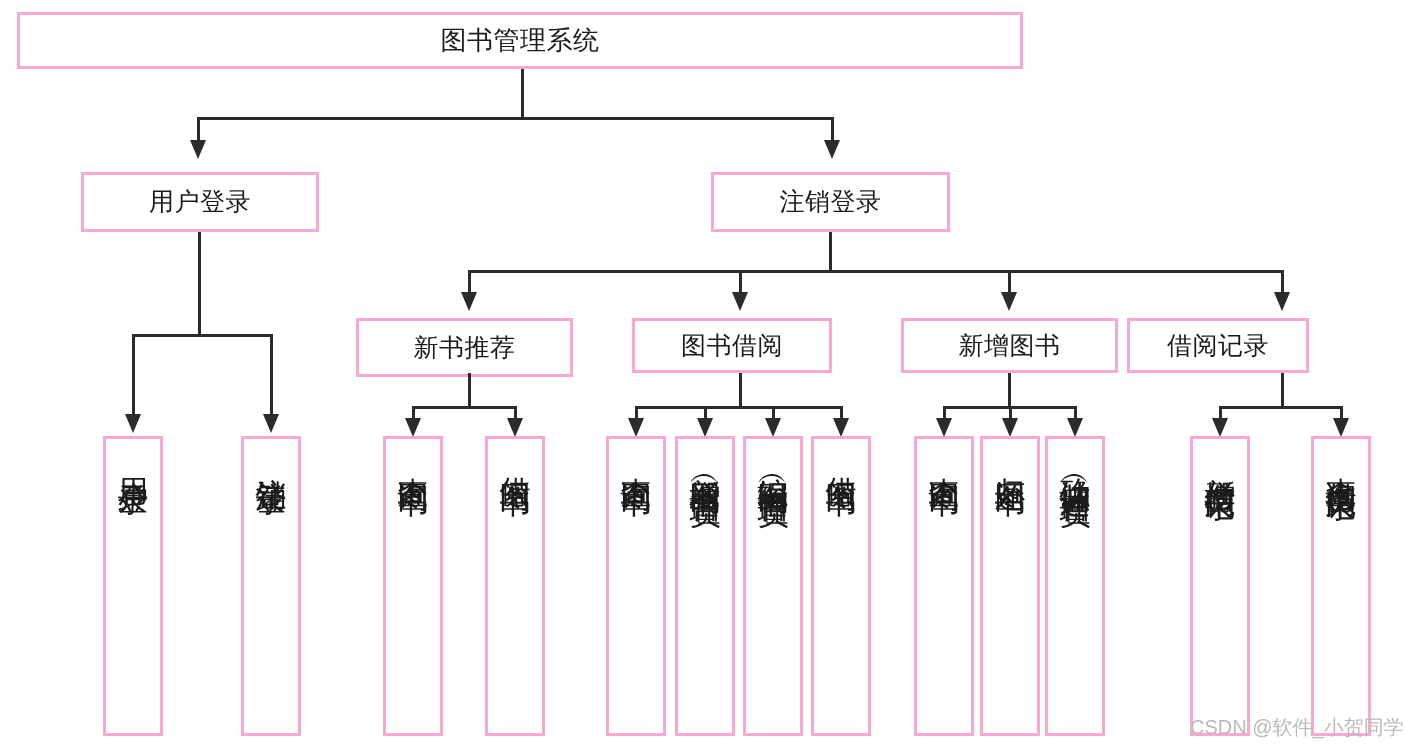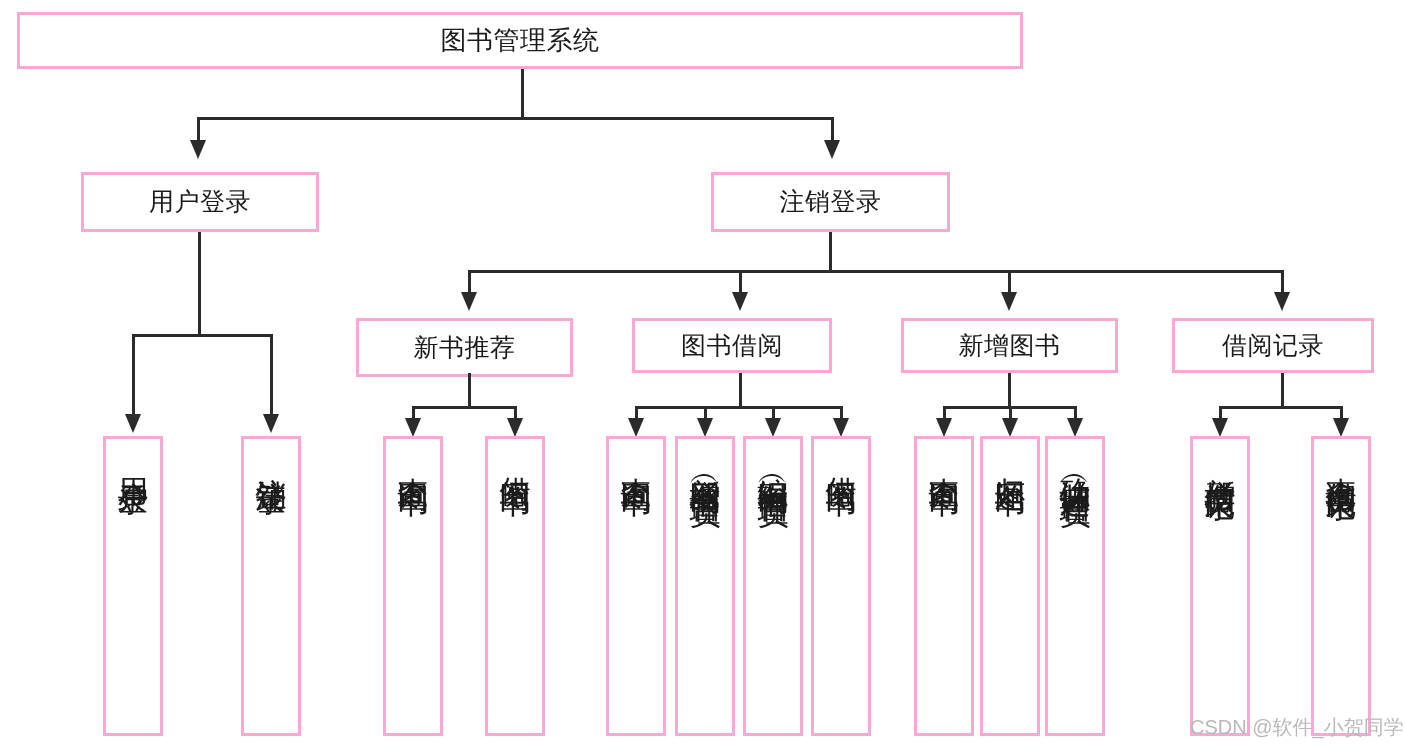--- a/index.html
+++ b/index.html
@@ -121,21 +121,21 @@
 
   <div class="node h-node" style="left:356px; top:318px; width:217px; height:59px;">
     <span class="node-label">新书推荐</span>
   </div>
   <div class="node h-node" style="left:632px; top:318px; width:200px; height:55px;">
     <span class="node-label">图书借阅</span>
   </div>
   <div class="node h-node" style="left:901px; top:318px; width:217px; height:55px;">
     <span class="node-label">新增图书</span>
   </div>
-  <div class="node h-node" style="left:1172px; top:318px; width:202px; height:55px;">
+  <div class="node h-node" style="left:1127px; top:318px; width:182px; height:55px;">
     <span class="node-label">借阅记录</span>
   </div>
 
   <div class="line vline" style="left:468px; top:373px; width:3px; height:35px;"></div>
   <div class="line hline" style="left:412px; top:406px; width:105px; height:3px;"></div>
   <div class="line vline" style="left:412px; top:406px; width:3px; height:14px;"></div>
   <div class="line vline" style="left:514px; top:406px; width:3px; height:14px;"></div>
   <div class="arrow" style="left:405px; top:418px;"></div>
   <div class="arrow" style="left:507px; top:418px;"></div>
 

